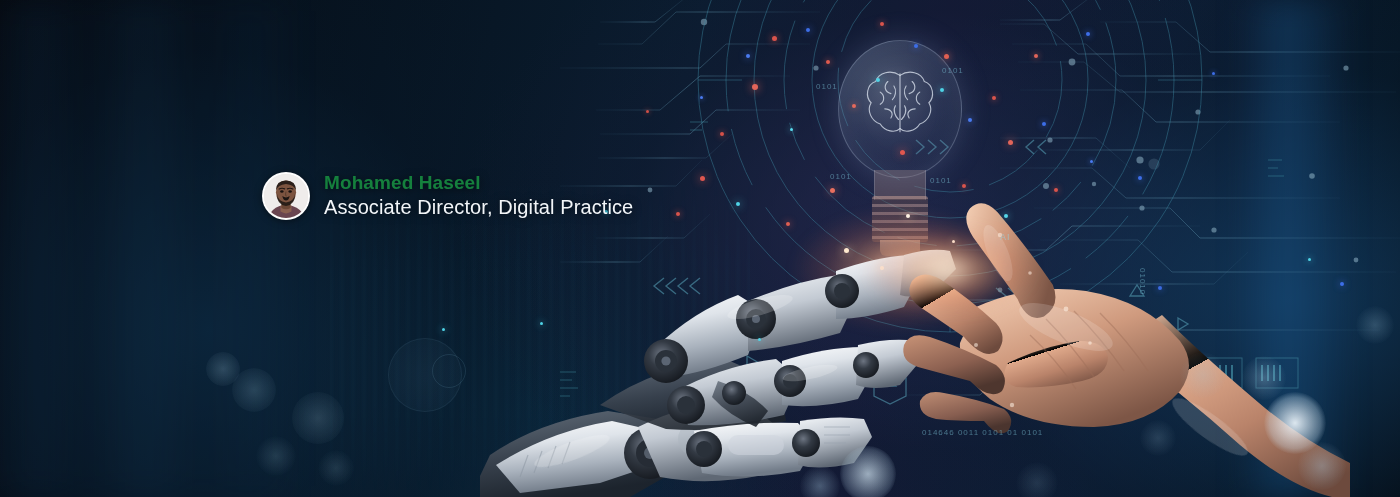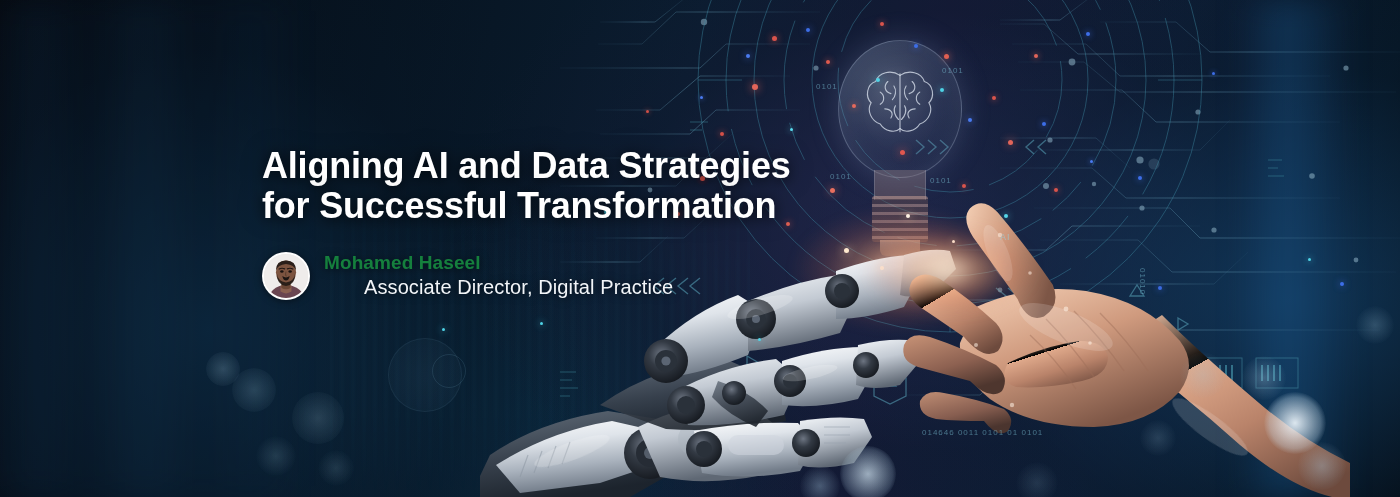--- a/index.html
+++ b/index.html
@@ -155,21 +155,20 @@
     letter-spacing:.1px;
     text-shadow:0 1px 8px rgba(0,0,0,.62);
   }
   .prole {
     color:#f2f5f8;
     font-size:20px;
     font-weight:400;
     line-height:27px;
     letter-spacing:.1px;
     text-shadow:0 1px 8px rgba(0,0,0,.62);
-    margin-left:40px;
   }
 
   .hud-label {
     position:absolute;
     font-family:"Liberation Sans", sans-serif;
     color:rgba(120,190,210,.55);
     letter-spacing:1px;
     pointer-events:none;
   }
 </style>
@@ -555,22 +554,20 @@
   <div class="bokeh" style="left:1242px;top:356px;width:44px;height:44px;background:radial-gradient(circle,rgba(170,205,228,.32),transparent 74%);"></div>
   <div class="bokeh" style="left:1298px;top:442px;width:48px;height:48px;background:radial-gradient(circle,rgba(175,210,232,.34),transparent 74%);"></div>
   <div class="bokeh" style="left:1356px;top:306px;width:38px;height:38px;background:radial-gradient(circle,rgba(150,190,212,.26),transparent 74%);"></div>
   <div class="bokeh" style="left:1180px;top:352px;width:46px;height:46px;background:radial-gradient(circle,rgba(160,198,220,.22),transparent 74%);"></div>
   <div class="bokeh" style="left:1140px;top:420px;width:36px;height:36px;background:radial-gradient(circle,rgba(160,198,220,.18),transparent 74%);"></div>
   <div class="bokeh" style="left:1016px;top:462px;width:42px;height:42px;background:radial-gradient(circle,rgba(150,190,212,.16),transparent 74%);"></div>
   <div class="bokeh" style="left:388px;top:338px;width:74px;height:74px;background:radial-gradient(circle,rgba(90,130,160,.10),rgba(90,130,160,.06) 78%,transparent 84%);border:1px solid rgba(120,160,190,.10);"></div>
   <div class="bokeh" style="left:432px;top:354px;width:34px;height:34px;background:transparent;border:1px solid rgba(120,165,195,.16);"></div>
 
   <div class="content">
-    <div class="headline">Aligning AI and Data Strategies
-for Successful Transformation</div>
 
     <div class="presenter">
       <div class="avatar">
         <svg viewBox="0 0 48 48">
           <rect width="48" height="48" fill="#efeceb"></rect>
 
           <path d="M4 48 Q8 38 17 35 L31 35 Q41 38 45 48 Z" fill="#6a4550"></path>
           <path d="M18 34 h12 v7 q-6 4 -12 0 Z" fill="#8a6050"></path>
 
           <path d="M19 30 h10 v7 q-5 3 -10 0 Z" fill="#6b4735"></path>

